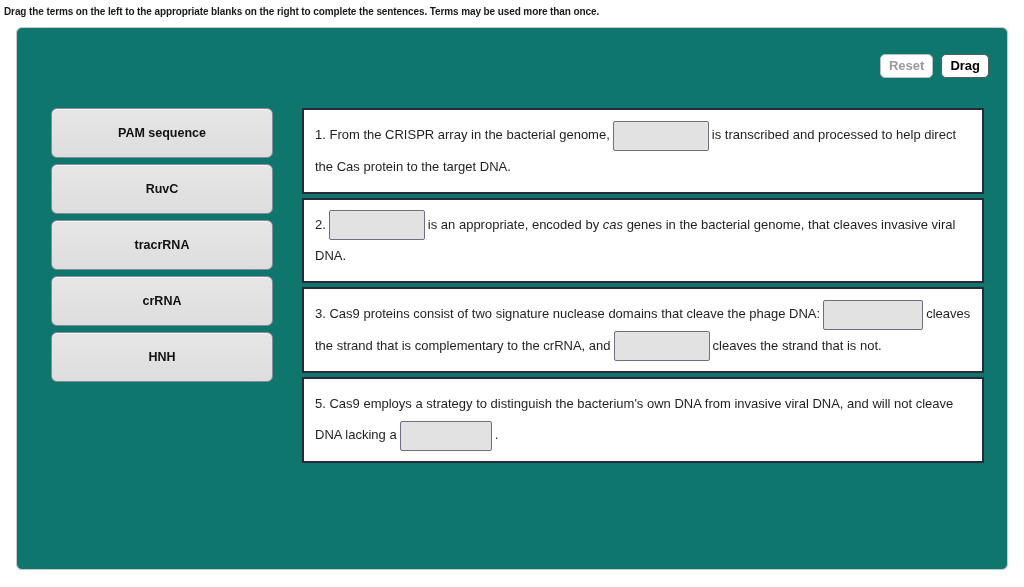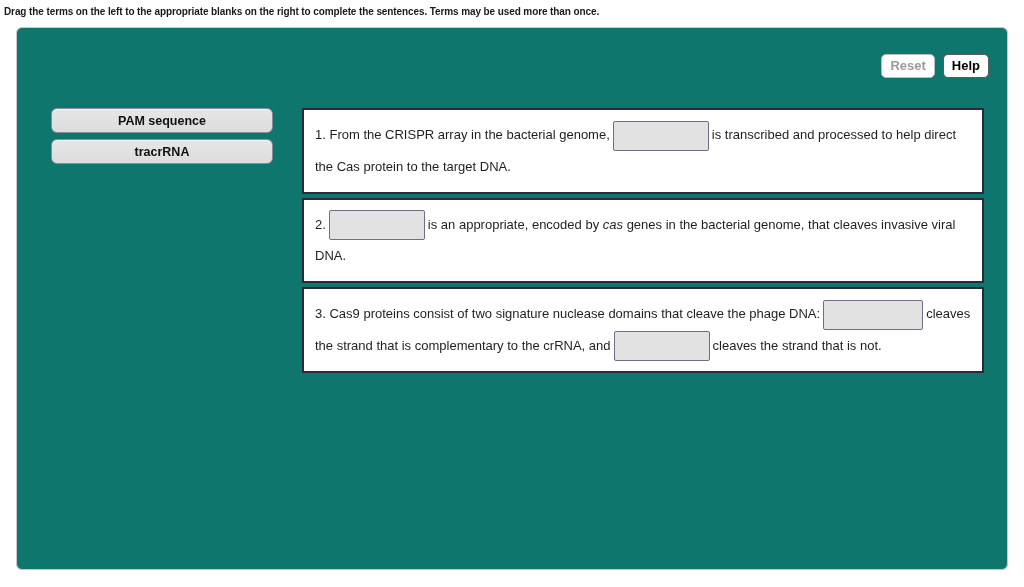--- a/index.html
+++ b/index.html
@@ -73,21 +73,21 @@
   .term-bank {
     position: absolute;
     left: 34px;
     top: 80px;
     width: 222px;
     display: flex;
     flex-direction: column;
     gap: 6px;
   }
   .term {
-    height: 25px;
+    height: 50px;
     border: 1px solid #8b8b9e;
     border-radius: 6px;
     background: linear-gradient(#e6e6e6, #dddddd);
     box-shadow: inset 0 1px 0 #f4f4f4;
     display: flex;
     align-items: center;
     justify-content: center;
     font-size: 12.5px;
     font-weight: bold;
     color: #111111;
@@ -133,38 +133,48 @@
 </style>
 </head>
 <body>
 
 <div class="instruction">Drag the terms on the left to the appropriate blanks on the right to complete the sentences. Terms may be used more than once.</div>
 
 <div class="panel">
 
   <div class="toolbar">
     <button class="tool-btn disabled">Reset</button>
-    <button class="tool-btn enabled">Help</button>
+    <button class="tool-btn enabled">Drag</button>
   </div>
 
   <div class="term-bank">
     <div class="term">
       <span>PAM sequence</span>
     </div>
     <div class="term">
+      <span>RuvC</span>
+    </div>
+    <div class="term">
       <span>tracrRNA</span>
+    </div>
+    <div class="term">
+      <span>crRNA</span>
+    </div>
+    <div class="term">
+      <span>HNH</span>
     </div>
   </div>
 
   <div class="sentences">
 
     <div class="sentence"><span class="txt">1. From the CRISPR array in the bacterial genome,</span><span class="blank w96"></span><span class="txt">is transcribed and processed to help direct the Cas protein to the target DNA.</span></div>
 
     <div class="sentence"><span class="txt">2.</span><span class="blank w96"></span><span class="txt">is an appropriate, encoded by</span>
       <em>cas</em>
       <span class="txt">genes in the bacterial genome, that cleaves invasive viral DNA.</span></div>
 
 
     <div class="sentence"><span class="txt">3. Cas9 proteins consist of two signature nuclease domains that cleave the phage DNA:</span><span class="blank w100"></span><span class="txt">cleaves the strand that is complementary to the crRNA, and</span><span class="blank w96"></span><span class="txt">cleaves the strand that is not.</span></div>
 
+    <div class="sentence"><span class="txt">5. Cas9 employs a strategy to distinguish the bacterium's own DNA from invasive viral DNA, and will not cleave DNA lacking a</span><span class="blank w92"></span><span class="txt">.</span></div>
 
   </div>
 </div>
 
 </body></html>

